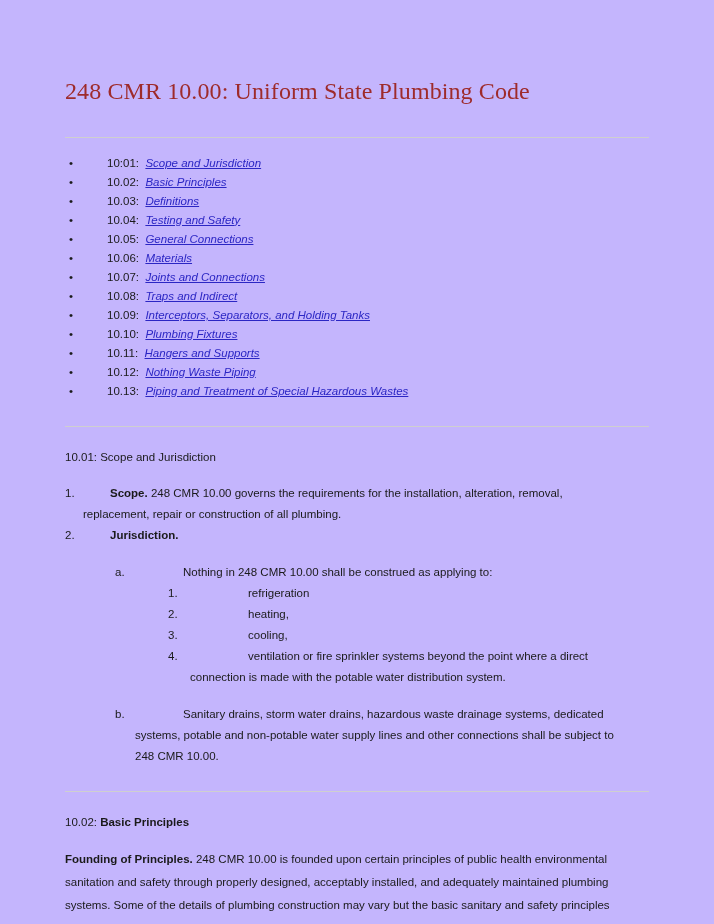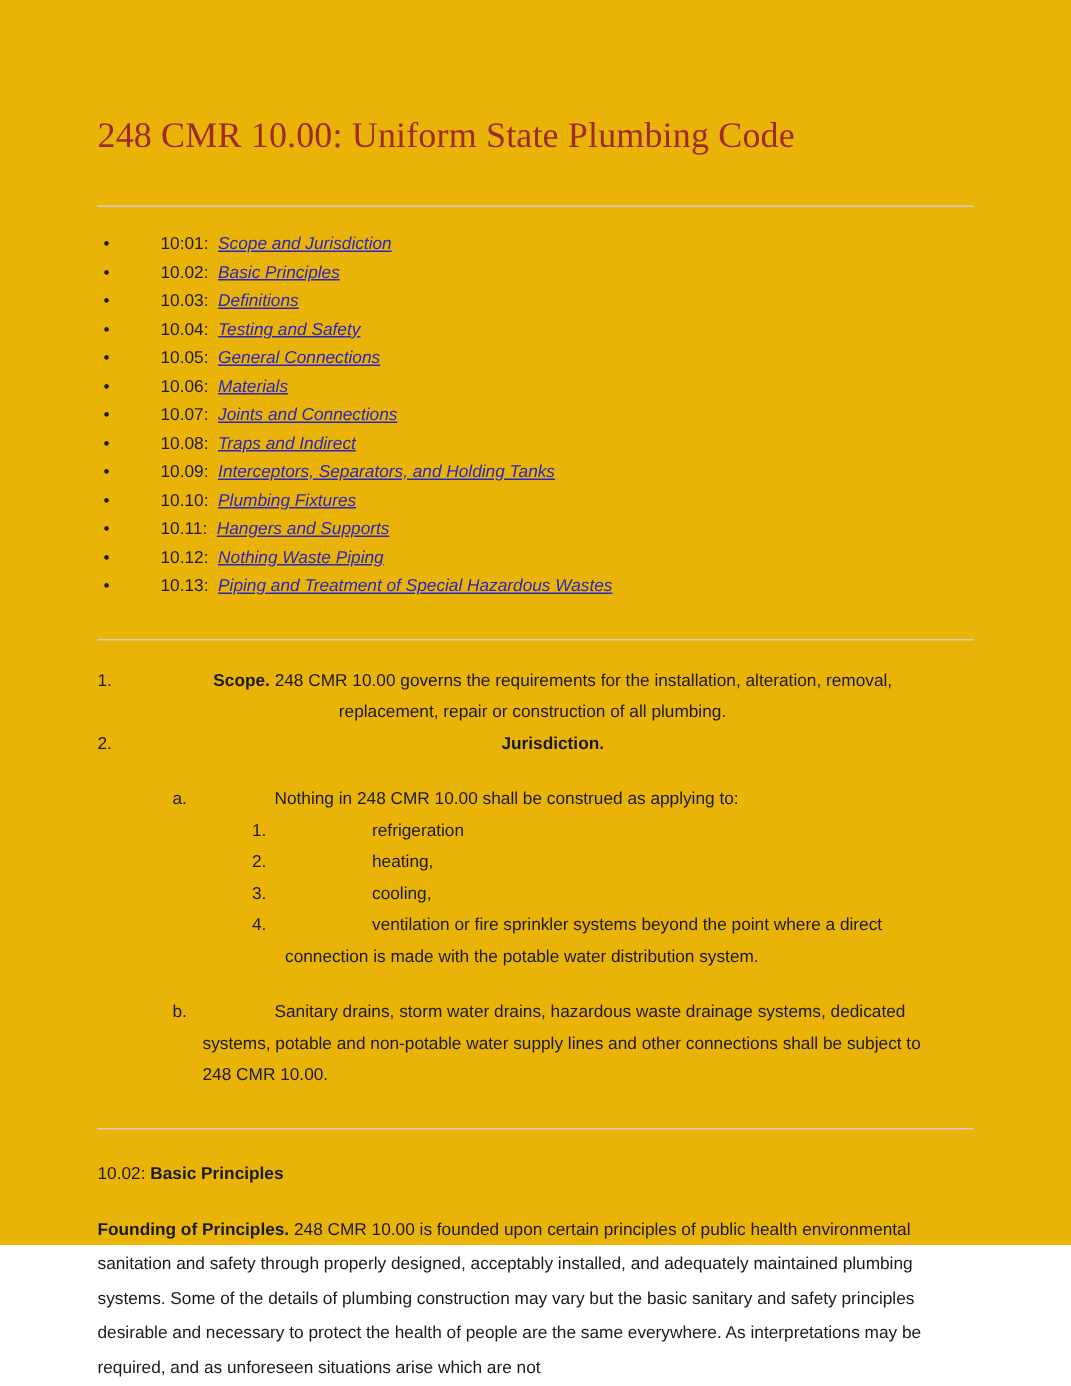--- a/index.html
+++ b/index.html
@@ -11,22 +11,22 @@
   body {
     width: 714px;
     height: 924px;
     overflow: hidden;
     font-family: "Liberation Sans", sans-serif;
     color: #1a1a1a;
   }
   .page {
     position: relative;
     width: 714px;
-    height: 830px;
-    background: #eab308;
+    height: 924px;
+    background: #c4b5fd;
     box-sizing: border-box;
     padding: 0 87px 0 65px;
   }
 
   
   .doc-title {
     font-family: "Liberation Serif", serif;
     font-size: 24px;
     font-weight: normal;
     color: #9e2b2b;
@@ -104,21 +104,20 @@
     margin-bottom: 0;
   }
   .lvl1 > li > .marker {
     position: absolute;
     left: 0;
     top: 0;
   }
   .lvl1 > li > .body {
     display: block;
     text-indent: 27px;
-    text-align: center;
   }
   .lvl1 > li > .body .b { font-weight: bold; }
 
   
   .lvl2 {
     list-style: none;
     margin: 0;
     padding: 0;
     padding-left: 32px;
   }
@@ -259,20 +258,21 @@
     <li class="toc-item">
       <span class="toc-bullet">•</span>
       <span class="toc-num">10.13:</span>
       <span>&nbsp;</span><a class="toc-link" href="#">Piping and Treatment of Special Hazardous Wastes</a>
     </li>
 
   </ul>
 
   <hr class="rule rule-2">
 
+  <h2 class="section-head">10.01: Scope and Jurisdiction</h2>
 
   <ol class="lvl1">
 
     <li>
       <span class="marker">1.</span>
       <span class="body"><span class="b">Scope.</span><span> 248 CMR 10.00 governs the requirements for the installation, alteration, removal, replacement, repair or construction of all plumbing.</span></span>
     </li>
 
     <li>
       <span class="marker">2.</span>

